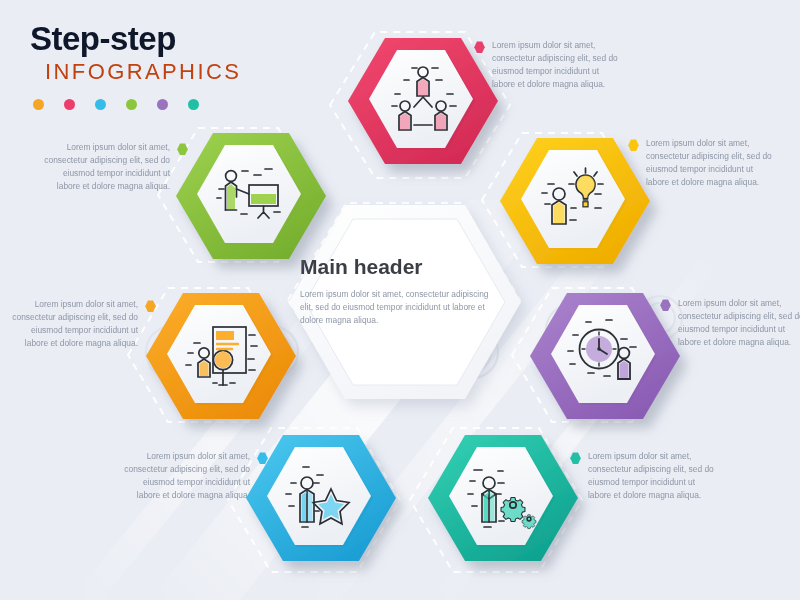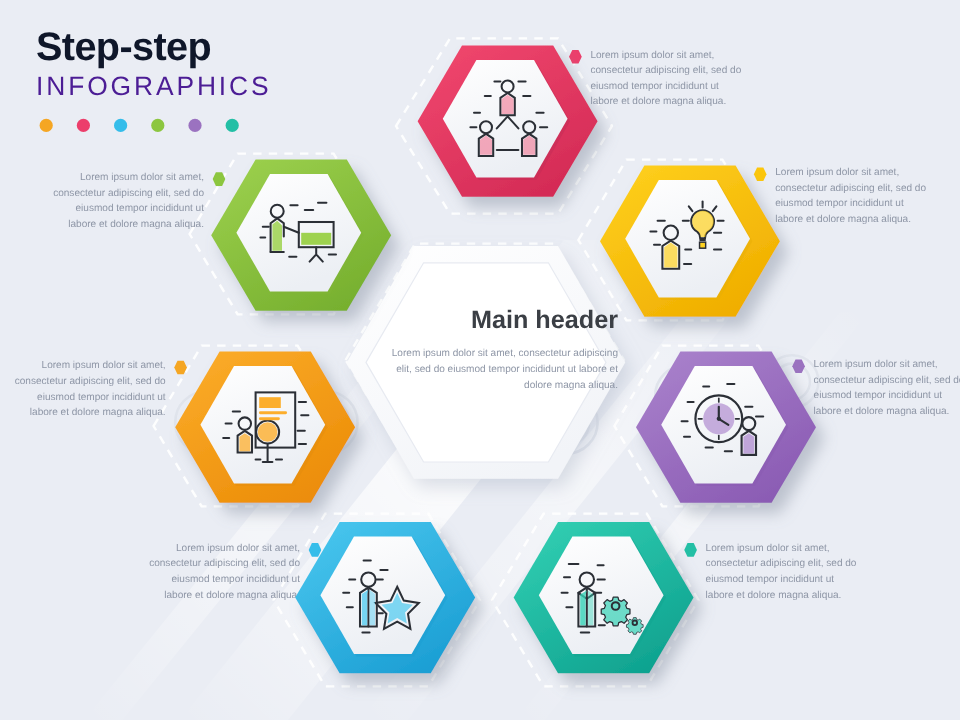--- a/index.html
+++ b/index.html
@@ -15,34 +15,34 @@
   
   .bg-svg { position:absolute; inset:0; width:800px; height:600px; }
 
   
   .title-block { position:absolute; left:30px; top:22px; }
   .title-main {
     font-size:33px; font-weight:bold; color:#0f172a;
     letter-spacing:-0.5px; line-height:1.0;
   }
   .title-sub {
-    font-size:22px; color:#4c1d95; letter-spacing:2.4px;
-    margin-top:4px; font-weight:normal;
+    font-size:22px; color:#c2410c; letter-spacing:2.4px;
+    margin-top:4px; font-weight:normal;margin-left:15px;
   }
   .dot-row { display:flex; gap:20px; margin-top:14px; margin-left:3px; }
   .dot { width:11px; height:11px; border-radius:50%; }
 
   
   .hex-node { position:absolute; }
   .hex-node svg { display:block; overflow:visible; }
 
   
   .center-text {
-    position:absolute; left:315px; top:255px; width:200px;
-    text-align:right; z-index:6;
+    position:absolute; left:300px; top:255px; width:200px;
+    text-align:left; z-index:6;
   }
   .center-title {
     font-size:21px; font-weight:bold; color:#3b3f45; margin-bottom:9px;
   }
   .center-body { font-size:8.4px; color:#8e96a6; line-height:1.55; }
 
   
   .txt-block { position:absolute; width:150px; z-index:5; }
   .txt-block p {
     font-size:8.4px; line-height:1.56; color:#8e96a6;

